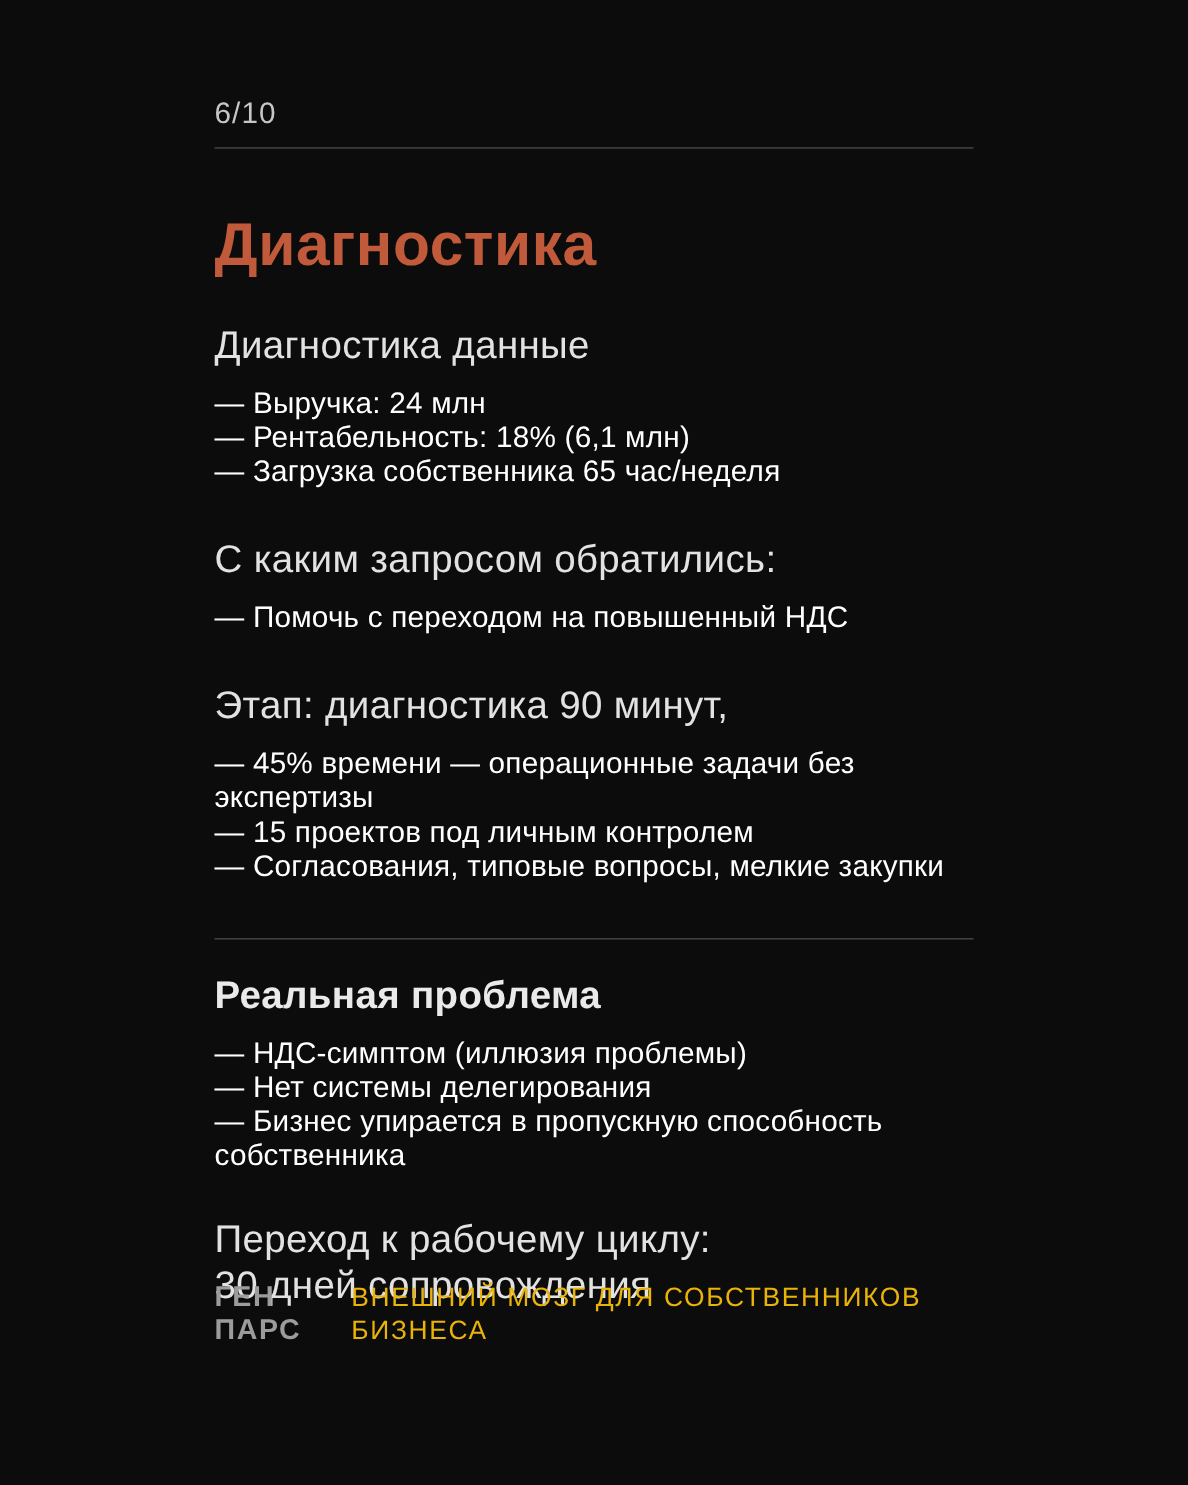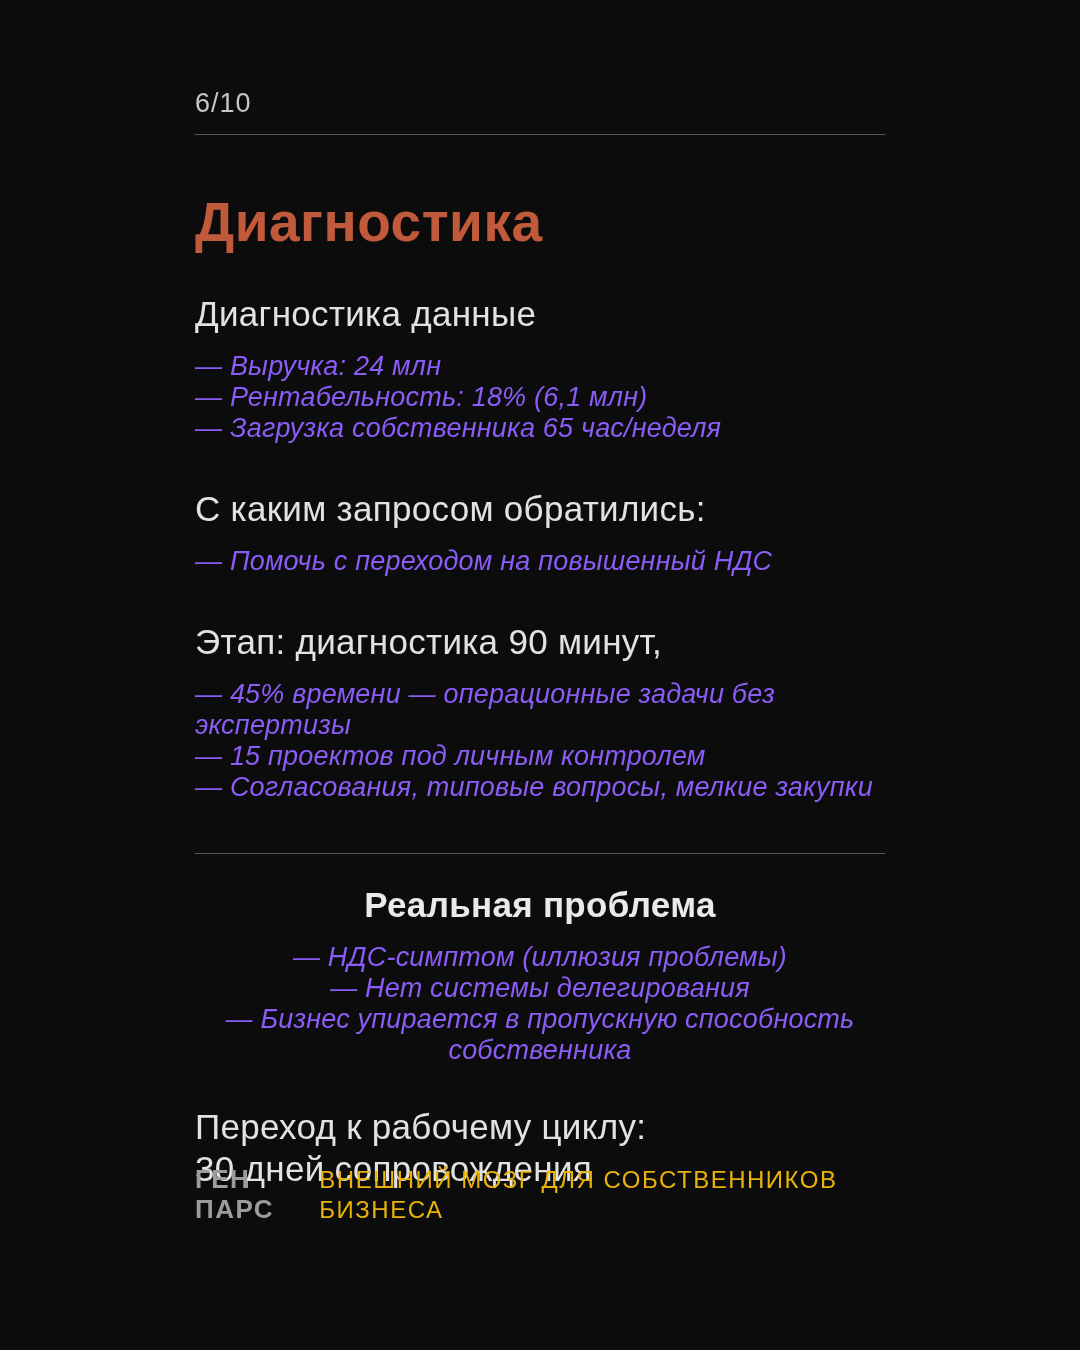--- a/index.html
+++ b/index.html
@@ -45,21 +45,20 @@
     color: #c05a3a;
   }
   .section {
     margin-top: 44px;
   }
   .section.s1 {
     margin-top: 40px;
   }
   .section.problem {
     margin-top: 30px;
-    text-align: center;
   }
   .heading {
     margin: 0;
     font-size: 35px;
     line-height: 42px;
     font-weight: 400;
     letter-spacing: 0.3px;
     color: #e2e2e2;
   }
   .heading .line {
@@ -70,22 +69,21 @@
     color: #eaeaea;
   }
   .items {
     list-style: none;
     margin: 16px 0 0 0;
     padding: 0;
     font-size: 27px;
     line-height: 31px;
     font-weight: 400;
     letter-spacing: 0.2px;
-    color: #8b5cf6;
-    font-style: italic;
+    color: #ffffff;
   }
   .closing {
     margin-top: 40px;
     font-size: 35px;
     line-height: 42px;
     letter-spacing: 0.3px;
     color: #e2e2e2;
   }
   .closing .line {
     display: block;

